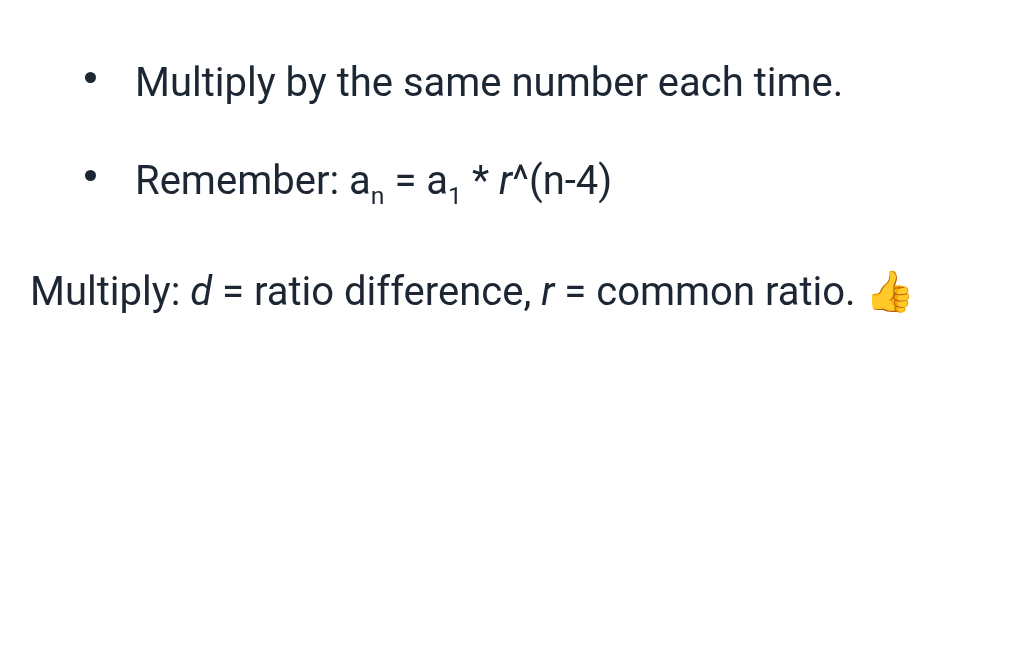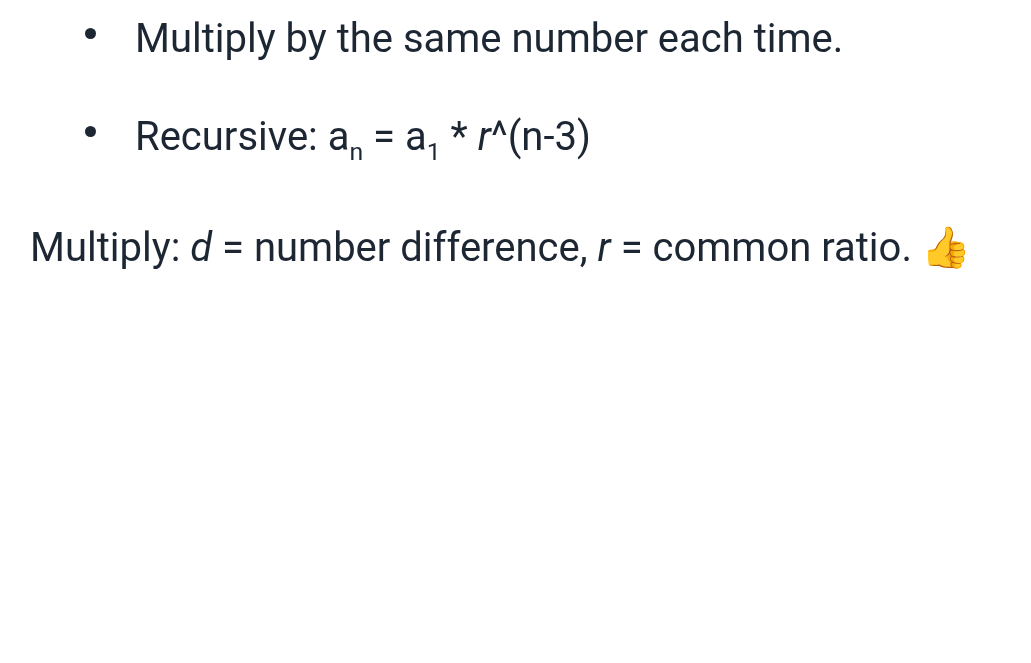--- a/index.html
+++ b/index.html
@@ -9,20 +9,21 @@
       height: 663px;
       background: #ffffff;
       font-family: -apple-system, BlinkMacSystemFont, "Segoe UI", Roboto, Helvetica, Arial, sans-serif;
       color: #1d2733;
       font-size: 40px;
       line-height: 1.45;
       overflow: hidden;
     }
     .container {
       padding: 10px 10px 0 10px;
+      margin-top: 44px;
     }
     ul {
       margin: 0 0 30px 0;
       padding: 0 0 0 90px;
       list-style: none;
     }
     li {
       position: relative;
       margin-bottom: 40px;
       padding-left: 35px;
@@ -68,21 +69,21 @@
   <ul>
     <li>
       <span class="bullet"></span>
       <span>Multiply by the same number each time.</span>
     </li>
 
 
     <li>
       <span class="bullet"></span>
       <span>
-        <span>Recursive: </span><span>a</span><span class="sub">n</span><span> = </span><span>a</span><span class="sub">1</span><span> * </span><span class="ital">r</span><span>^(n-3)</span>
+        <span>Remember: </span><span>a</span><span class="sub">n</span><span> = </span><span>a</span><span class="sub">1</span><span> * </span><span class="ital">r</span><span>^(n-4)</span>
       </span>
     </li>
   </ul>
 
   <div class="remember">
-    <span>Multiply: </span><span class="ital">d</span><span> = number difference, </span><span class="ital">r</span><span> = common ratio. </span><span>👍</span>
+    <span>Multiply: </span><span class="ital">d</span><span> = ratio difference, </span><span class="ital">r</span><span> = common ratio. </span><span>👍</span>
   </div>
 </div>
 
 </body></html>

